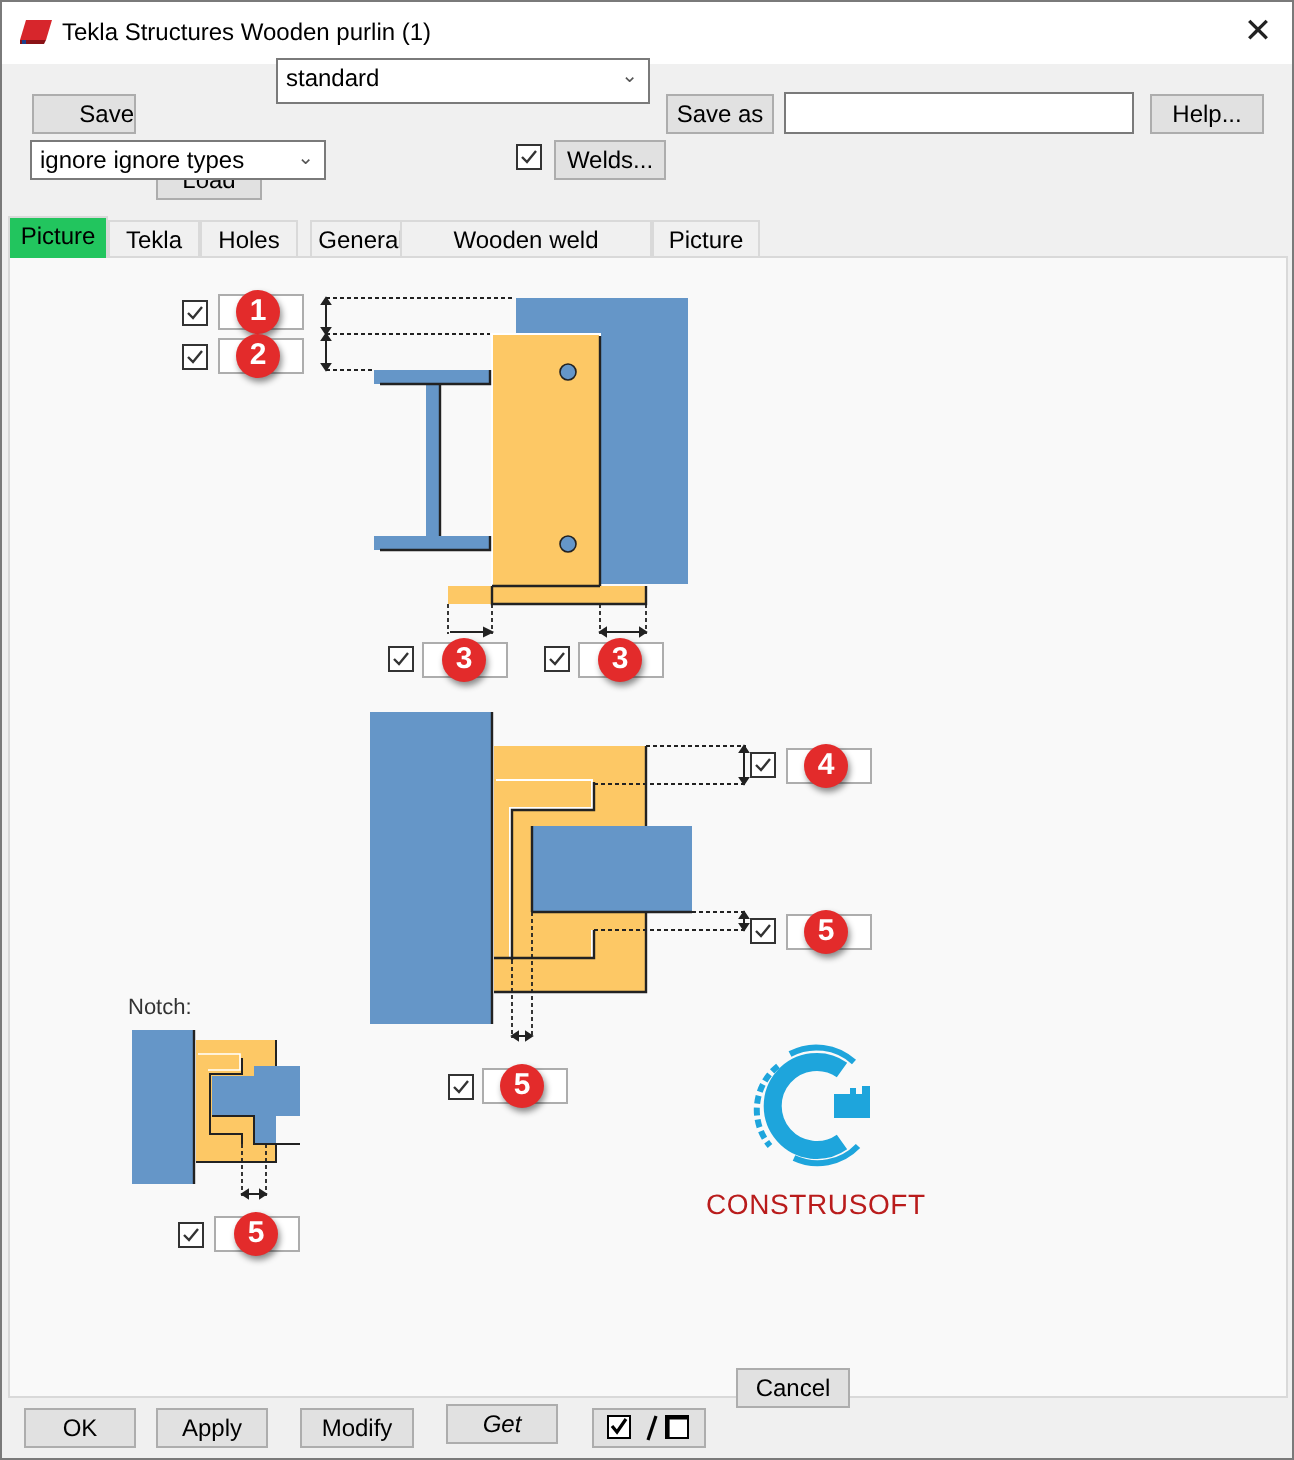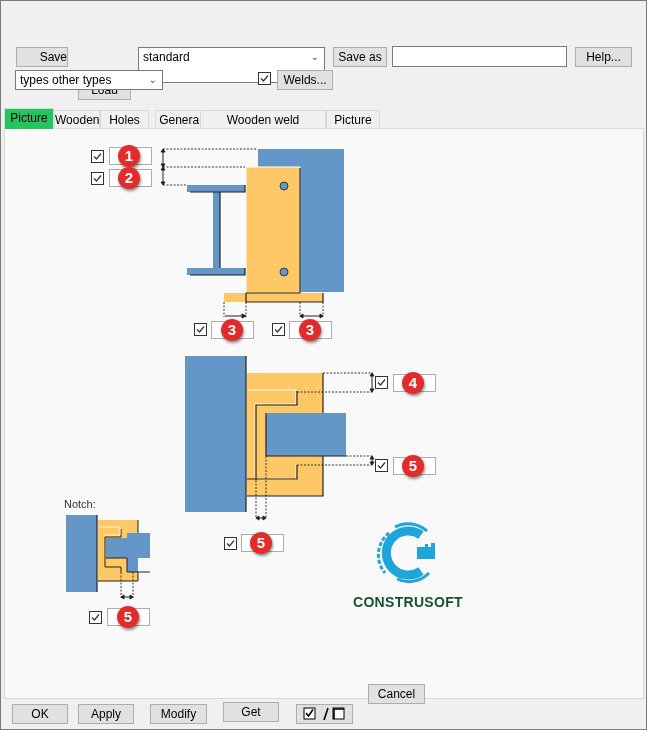--- a/index.html
+++ b/index.html
@@ -22,45 +22,56 @@
   .field { position:absolute; height:18px; background:#fff; border:1px solid #adadad; box-sizing:border-box; }
   .badge { position:absolute; width:22px; height:22px; border-radius:50%; background:#e32b2b; color:#fff; font-size:15px; font-weight:bold; text-align:center; line-height:22px; box-shadow:1px 2px 3px rgba(0,0,0,0.45); }
   .label { position:absolute; font-size:11px; font-weight:normal; color:#333; }
   svg { overflow:visible; }
 </style>
 </head>
 <body>
 
 <div class="window">
 
+  <div class="titlebar">
+    <svg class="app-icon" width="16" height="12" viewBox="0 0 16 12">
+      <polygon points="3,0 16,0 13,10 0,10" fill="#d7262c"></polygon>
+      <polygon points="0,10 13,10 12,12 0,12" fill="#8a1216"></polygon>
+      <rect x="1" y="10" width="2" height="2" fill="#1d3f8c"></rect>
+    </svg>
+    <span class="title">Tekla Structures  Wooden purlin (1)</span>
+    <div class="close">
+      <span>✕</span>
+    </div>
+  </div>
 
   <div class="btn" style="left:15px;top:46px;width:50px;text-align:right;">Save</div>
   <div class="btn" style="left:77px;top:46px;width:51px;margin-top:33px;">Load</div>
-  <div class="select" style="left:137px;top:46px;width:187px;height:36px;line-height:18px;">
+  <div class="select" style="left:137px;top:28px;width:187px;height:23px;line-height:18px;">
     <span>standard</span>
     <span class="chev">⌄</span>
   </div>
   <div class="btn" style="left:332px;top:46px;width:52px;">Save as</div>
   <div class="textbox" style="left:391px;top:45px;width:175px;height:21px;"></div>
   <div class="btn" style="left:574px;top:46px;width:55px;">Help...</div>
 
   <div class="select" style="left:14px;top:69px;width:148px;height:20px;">
-    <span>types other types</span>
+    <span>ignore ignore types</span>
     <span class="chev">⌄</span>
   </div>
   <div class="cb" style="left:257px;top:71px;">
     <svg width="11" height="11" viewBox="0 0 11 11">
         <polyline points="2,5.5 4.5,8 9,2.5" fill="none" stroke="#333" stroke-width="1.2"></polyline>
       </svg>
   </div>
   <div class="btn" style="left:276px;top:69px;width:54px;">Welds...</div>
 
   <div class="tabs">
     <div class="tab active" style="left:0;width:50px;">Picture</div>
-    <div class="tab" style="left:50px;width:46px;">Wooden</div>
+    <div class="tab" style="left:50px;width:46px;">Tekla</div>
     <div class="tab" style="left:96px;width:49px;">Holes</div>
     <div class="tab" style="left:151px;width:51px;">General</div>
     <div class="tab" style="left:196px;width:126px;">Wooden weld parameters</div>
     <div class="tab" style="left:322px;width:54px;">Picture</div>
   </div>
 
   <div class="panel">
 
     <svg width="640" height="571" style="position:absolute;left:-4px;top:-128px;">
 
@@ -230,27 +241,27 @@
       <g fill="none" stroke="#1ea5dc" stroke-linecap="butt">
         <path d="M44,12 A22,22 0 1 0 44,48" stroke-width="9"></path>
         <path d="M50,8 A28,28 0 0 0 18,4" stroke-width="3"></path>
         <path d="M12,10 A28,28 0 0 0 8,50" stroke-width="3" stroke-dasharray="4,2"></path>
         <path d="M20,56 A28,28 0 0 0 52,50" stroke-width="3"></path>
       </g>
       <rect x="40" y="24" width="18" height="12" fill="#1ea5dc"></rect>
       <rect x="54" y="20" width="4" height="4" fill="#1ea5dc"></rect>
       <rect x="48" y="21" width="3" height="3" fill="#1ea5dc"></rect>
     </svg>
-    <div style="position:absolute;left:348px;top:465px;font-size:14px;font-weight:bold;color:#14532d;letter-spacing:0.3px;text-align:right;">CONSTRUSOFT</div>
+    <div style="position:absolute;left:348px;top:465px;font-size:14px;font-weight:normal;color:#b91c1c;letter-spacing:0.3px;text-align:right;">CONSTRUSOFT</div>
   </div>
 
   <div class="btn" style="left:11px;top:703px;width:54px;">OK</div>
   <div class="btn" style="left:77px;top:703px;width:54px;">Apply</div>
   <div class="btn" style="left:149px;top:703px;width:55px;">Modify</div>
-  <div class="btn" style="left:222px;top:701px;width:54px;">Get</div>
+  <div class="btn" style="left:222px;top:701px;width:54px;font-style:italic;">Get</div>
   <div class="btn" style="left:295px;top:703px;width:55px;">
     <svg width="55" height="18" viewBox="0 0 55 18">
       <rect x="7" y="3" width="11" height="11" fill="#fff" stroke="#000" stroke-width="1"></rect>
       <polyline points="9,8 11.5,11 16,4.5" fill="none" stroke="#000" stroke-width="1.6"></polyline>
       <line x1="27" y1="15" x2="31" y2="3" stroke="#000" stroke-width="1.6"></line>
       <rect x="36" y="3" width="11" height="11" fill="#fff" stroke="#000" stroke-width="1"></rect>
       <polyline points="37,14 37,4 47,4" fill="none" stroke="#000" stroke-width="1.6"></polyline>
     </svg>
   </div>
   <div class="btn" style="left:367px;top:683px;width:55px;">Cancel</div>

